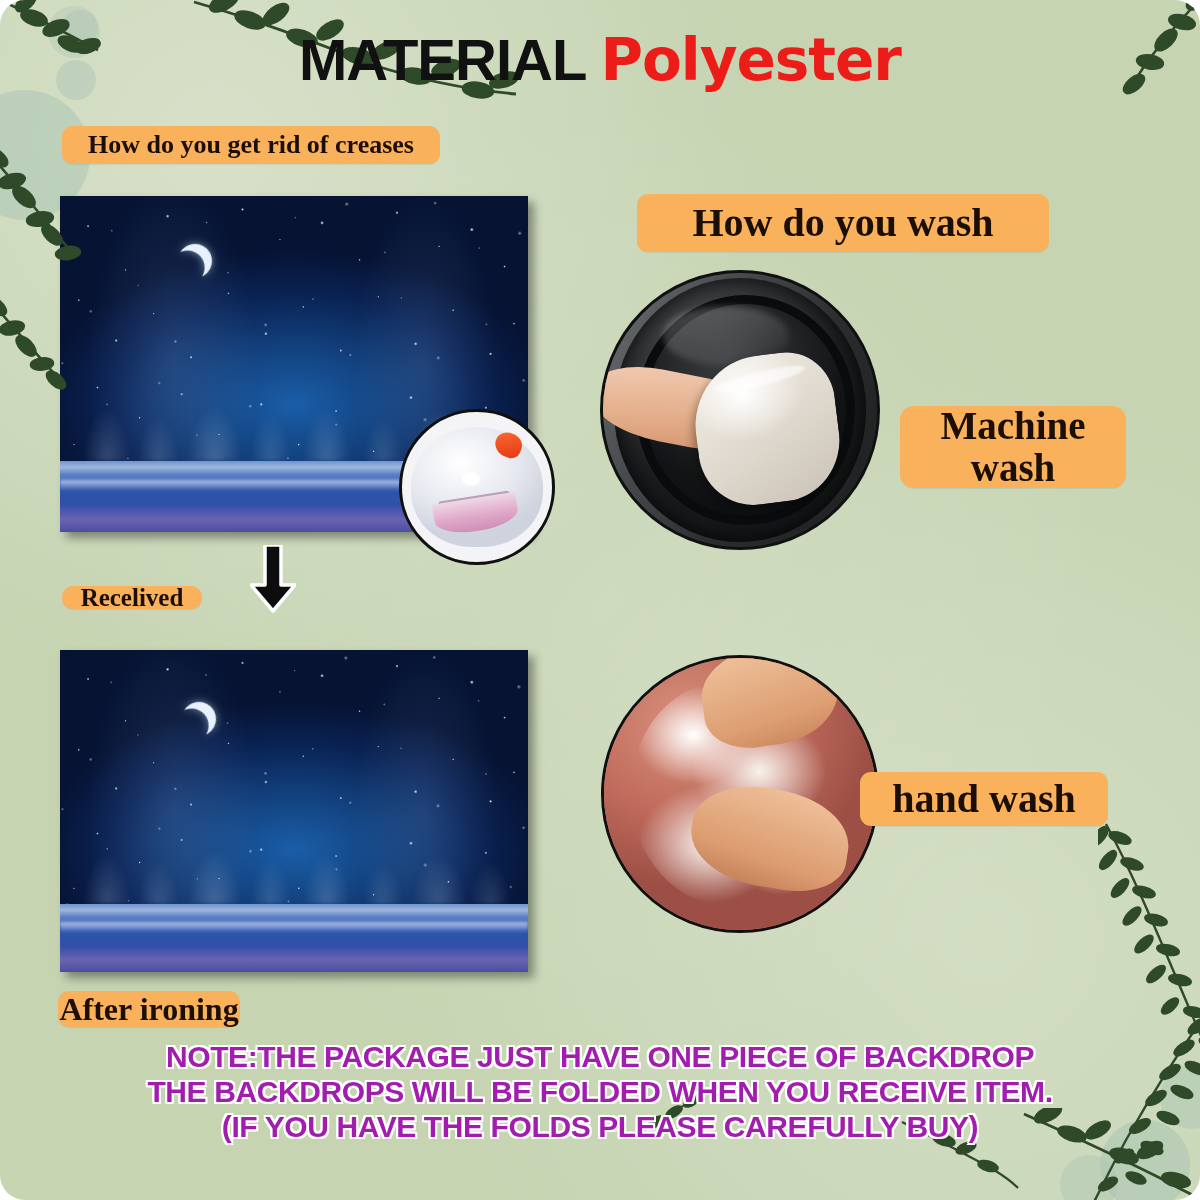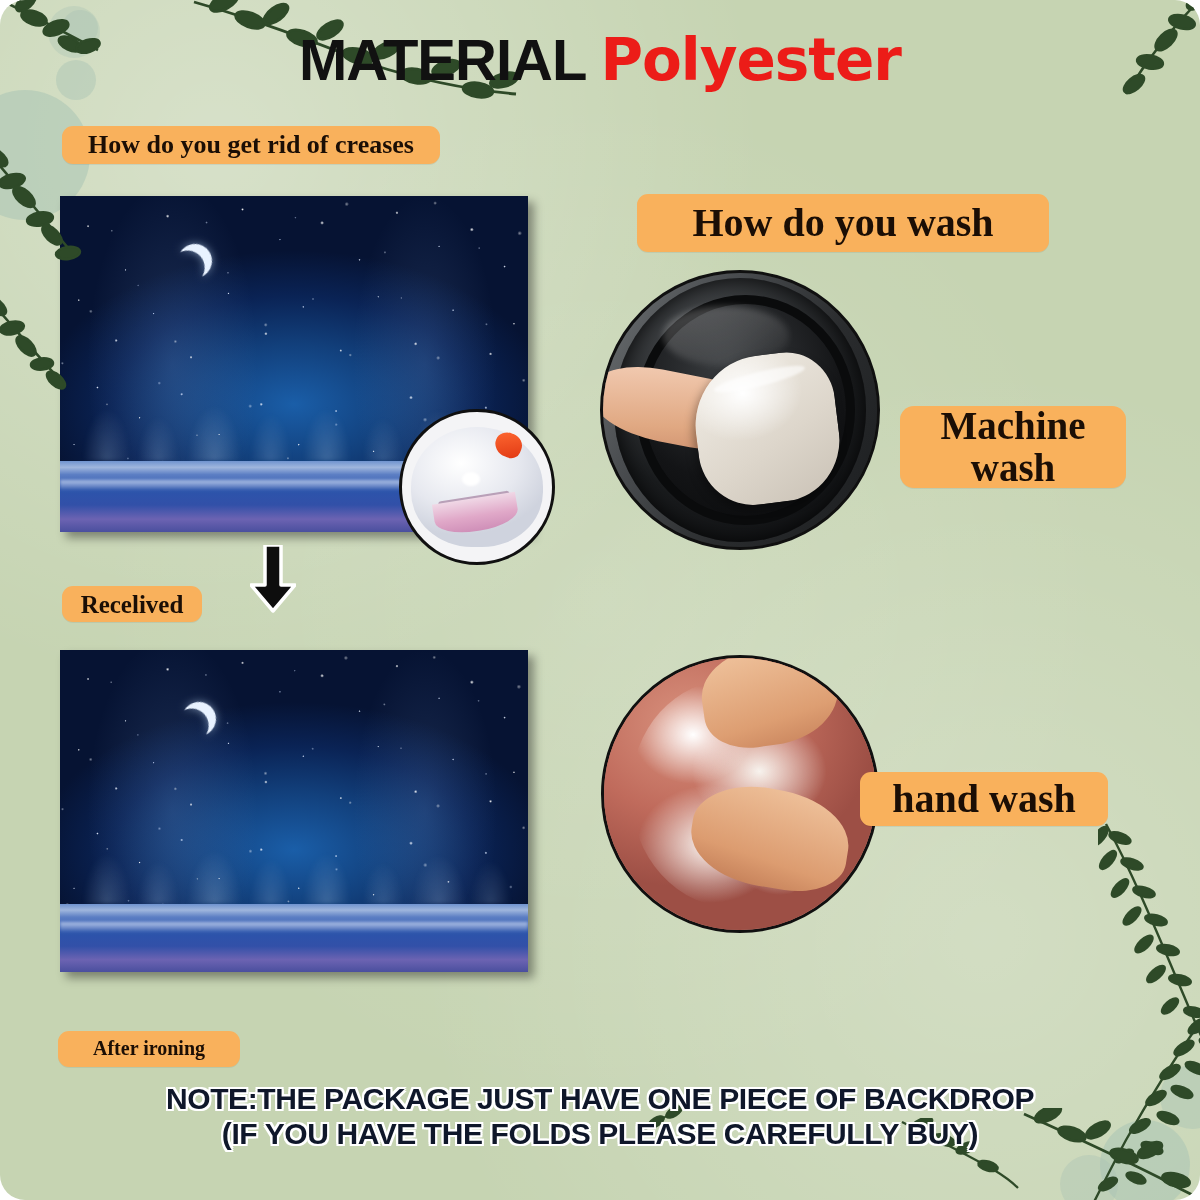--- a/index.html
+++ b/index.html
@@ -47,22 +47,22 @@
     font-family: "Liberation Serif", serif;
     font-weight: 700;
     border-radius: 11px;
     display: flex; align-items: center; justify-content: center;
     text-align: center;
     line-height: 1.08;
     z-index: 7;
     box-shadow: 0 1px 0 rgba(0,0,0,.06);
   }
   #badge-creases { left: 62px;  top: 126px; width: 378px; height: 38px; font-size: 26px; }
-  #badge-received { left: 62px; top: 586px; width: 140px; height: 36px; font-size: 25px; }
-  #badge-ironing { left: 58px;  top: 991px; width: 182px; height: 36px; font-size: 20px; margin-top: 40px; }
+  #badge-received { left: 62px; top: 586px; width: 140px; height: 23px; font-size: 25px; }
+  #badge-ironing { left: 58px;  top: 991px; width: 182px; height: 36px; font-size: 32px; }
   #badge-howwash { left: 637px; top: 194px; width: 412px; height: 58px; font-size: 40px; }
   #badge-machine {
     left: 900px; top: 406px; width: 226px; height: 82px;
     font-size: 39px; flex-direction: column; border-radius: 14px;
   }
   #badge-handwash { left: 860px; top: 772px; width: 248px; height: 54px; font-size: 40px; }
   
   .photo {
     position: absolute;
     overflow: hidden;
@@ -274,29 +274,28 @@
     transform: rotate(9deg);
   }
   
   #note {
     position: absolute; left: 0; right: 0; top: 1040px;
     text-align: center;
     font-family: "Liberation Sans", sans-serif;
     font-weight: 700;
     font-size: 30px;
     line-height: 1.16;
-    color: #0f172a;
+    color: #a21caf;
     letter-spacing: -0.4px;
     text-shadow:
       -2px -2px 0 #fff,  2px -2px 0 #fff,
       -2px  2px 0 #fff,  2px  2px 0 #fff,
        0   -2px 0 #fff,  0    2px 0 #fff,
       -2px  0   0 #fff,  2px  0   0 #fff;
     z-index: 9;
-    margin-top: 42px;
   }
   #note div { white-space: nowrap; }
   
   .leaf-layer { position: absolute; inset: 0; pointer-events: none; z-index: 5; }
   .leaf-layer svg { position: absolute; }
 </style>
 </head>
 <body>
 
 <div id="stage">
@@ -510,16 +509,17 @@
 
   <div class="circ" id="circ-hand">
     <div class="hw-bg"></div>
     <div class="hw-foam"></div>
     <div class="hw-hand-a"></div>
     <div class="hw-hand-b"></div>
   </div>
 
   <div id="note">
     <div>NOTE:THE PACKAGE JUST HAVE ONE PIECE OF BACKDROP</div>
+    <div>THE BACKDROPS WILL BE FOLDED WHEN YOU RECEIVE ITEM.</div>
     <div>(IF YOU HAVE THE FOLDS PLEASE CAREFULLY BUY)</div>
   </div>
 
 </div>
 
 </body></html>

